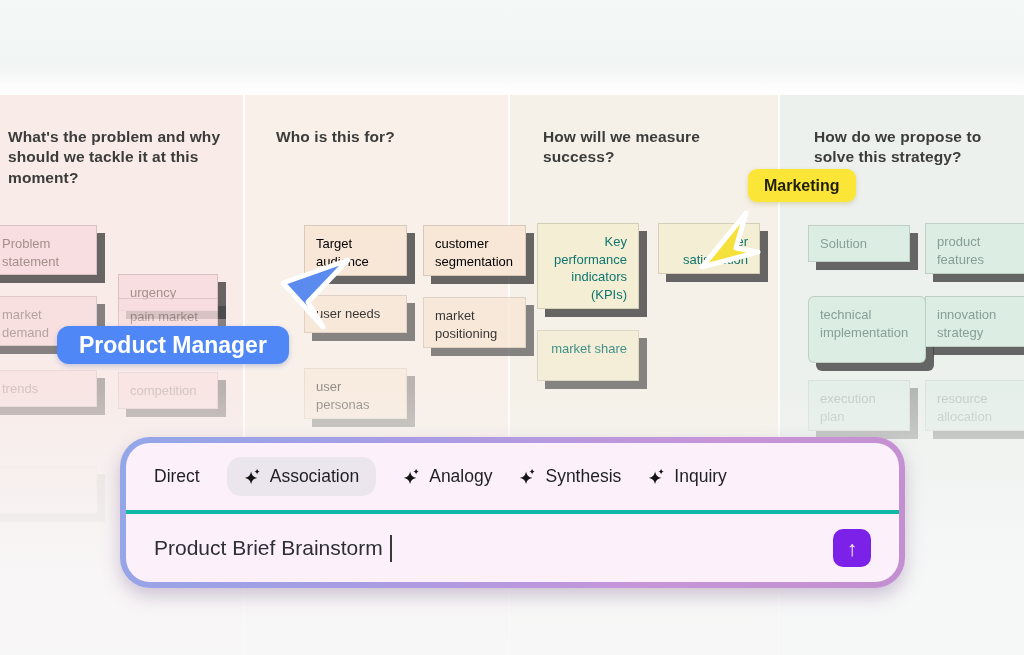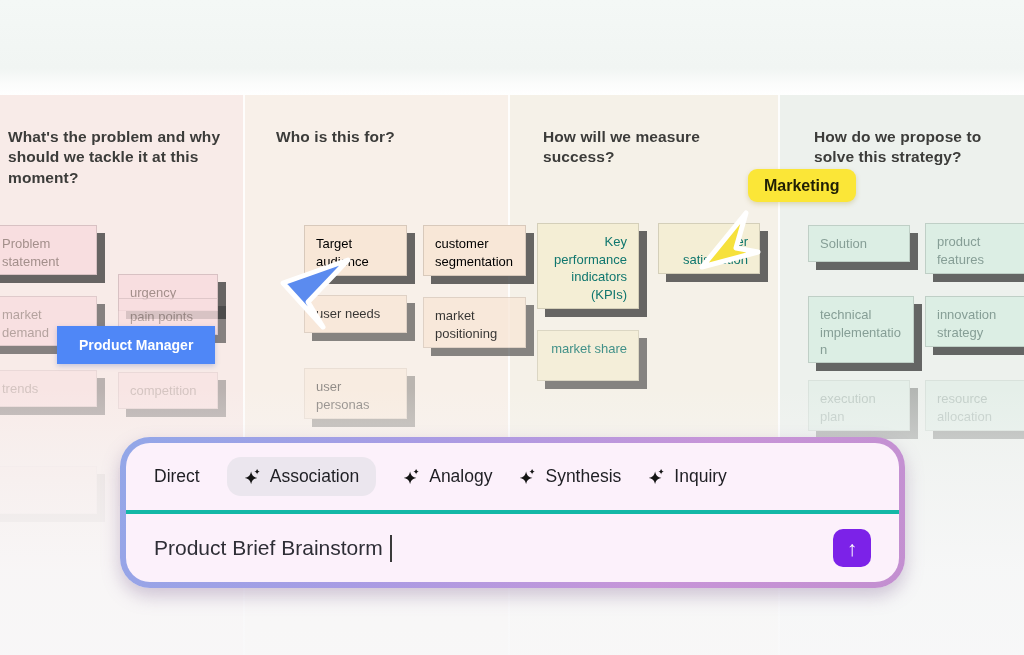--- a/index.html
+++ b/index.html
@@ -32,22 +32,22 @@
   .note.faded{opacity:.42;}
   .note.ghost{opacity:.13;}
   
   .fade-overlay{position:absolute;left:0;top:388px;width:1024px;height:267px;z-index:4;
     background:linear-gradient(180deg,rgba(246,246,246,0) 0%,rgba(246,246,247,.5) 32%,
       rgba(248,248,249,.82) 68%,rgba(248,248,249,.9) 100%);pointer-events:none;}
   
   .cursor-svg{position:absolute;z-index:7;}
   .cursor-label{position:absolute;z-index:7;display:flex;align-items:center;
     font-weight:bold;white-space:nowrap;}
-  .label-pm{left:57px;top:326px;height:38px;padding:0 22px;border-radius:0;
-    background:#4f87f7;color:#ffffff;font-size:14px;box-shadow:0 2px 5px rgba(40,80,180,.25);}
+  .label-pm{left:57px;top:326px;height:38px;padding:0 22px;border-radius:12px;
+    background:#4f87f7;color:#ffffff;font-size:23px;box-shadow:0 2px 5px rgba(40,80,180,.25);}
   .label-mkt{left:748px;top:169px;height:33px;padding:0 16px;border-radius:9px;
     background:#fbe637;color:#201f05;font-size:16px;box-shadow:0 2px 5px rgba(150,130,10,.25);}
   
   .prompt-bar{position:absolute;left:120px;top:437px;width:785px;height:151px;z-index:10;
     border-radius:30px;padding:6px;box-sizing:border-box;
     background:linear-gradient(115deg,#92a7e8 0%,#a89ce4 35%,#c795d8 70%,#c38fd0 100%);
     box-shadow:0 8px 18px rgba(130,100,150,.35);}
   .prompt-inner{width:100%;height:100%;border-radius:24px;background:#fcf1fb;
     display:flex;flex-direction:column;overflow:hidden;}
   .tabs-row{height:67px;display:flex;align-items:center;gap:27px;padding:0 28px;
@@ -74,39 +74,39 @@
   <div class="col-bg c4"></div>
 
   <div class="col-title" style="left:8px;width:230px;">What's the problem and why should we tackle it at this moment?</div>
   <div class="col-title" style="left:543px;width:190px;">How will we measure success?</div>
   <div class="col-title" style="left:276px;width:210px;">Who is this for?</div>
   <div class="col-title" style="left:814px;width:200px;">How do we propose to solve this strategy?</div>
 
   <div class="note c1" style="left:-10px;top:225px;width:107px;height:50px;">Problem statement</div>
   <div class="note c1" style="left:118px;top:226px;width:100px;height:37px;margin-top:48px;">urgency</div>
   <div class="note c1 dim" style="left:-10px;top:296px;width:107px;height:50px;">market demand</div>
-  <div class="note c1 dim" style="left:118px;top:298px;width:100px;height:37px;">pain points</div>
+  <div class="note c1 dim" style="left:118px;top:298px;width:100px;height:37px;">pain market</div>
   <div class="note c1 faded" style="left:-10px;top:370px;width:107px;height:37px;">trends</div>
   <div class="note c1 faded" style="left:118px;top:372px;width:100px;height:37px;">competition</div>
   <div class="note c1 ghost" style="left:-10px;top:466px;width:107px;height:48px;"></div>
   <div class="note c1 ghost" style="left:118px;top:468px;width:100px;height:38px;"></div>
 
   <div class="note c2" style="left:268px;top:225px;width:103px;height:51px;">Target audience</div>
   <div class="note c2" style="left:387px;top:225px;width:103px;height:51px;">customer segmentation</div>
   <div class="note c2 dim" style="left:268px;top:295px;width:103px;height:38px;">user needs</div>
   <div class="note c2 dim" style="left:387px;top:297px;width:103px;height:51px;">market positioning</div>
   <div class="note c2 faded" style="left:268px;top:368px;width:103px;height:51px;">user personas</div>
 
   <div class="note c3" style="left:537px;top:223px;width:102px;height:86px;">Key performance indicators (KPIs)</div>
   <div class="note c3" style="left:658px;top:223px;width:102px;height:51px;">user satisfaction</div>
   <div class="note c4" style="left:808px;top:225px;width:102px;height:37px;">Solution</div>
 
   <div class="note c3 dim" style="left:537px;top:330px;width:102px;height:51px;">market share</div>
   <div class="note c4" style="left:925px;top:223px;width:107px;height:51px;">product features</div>
-  <div class="note c4" style="left:808px;top:296px;width:106px;height:67px;">technical implementation</div>
+  <div class="note c4" style="left:808px;top:296px;width:118px;height:67px;border-radius:6px;">technical implementation</div>
   <div class="note c4" style="left:925px;top:296px;width:107px;height:51px;">innovation strategy</div>
   <div class="note c4 faded" style="left:808px;top:380px;width:102px;height:51px;">execution plan</div>
   <div class="note c4 faded" style="left:925px;top:380px;width:107px;height:51px;">resource allocation</div>
 
   <div class="fade-overlay"></div>
 
   <svg class="cursor-svg" style="left:278px;top:250px;" width="76" height="84" viewBox="0 0 76 84">
     <polygon points="5,33 70,10 30,52 45,77" fill="#5b8bef" stroke="#ffffff" stroke-width="5" stroke-linejoin="round"></polygon>
   </svg>
   <div class="cursor-label label-pm">Product Manager</div>

